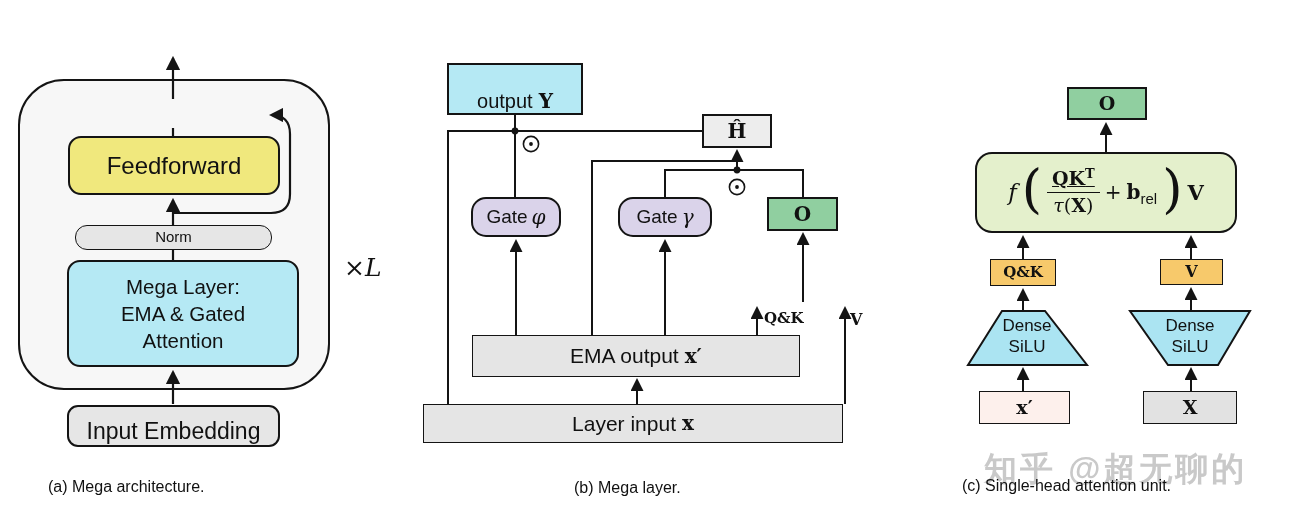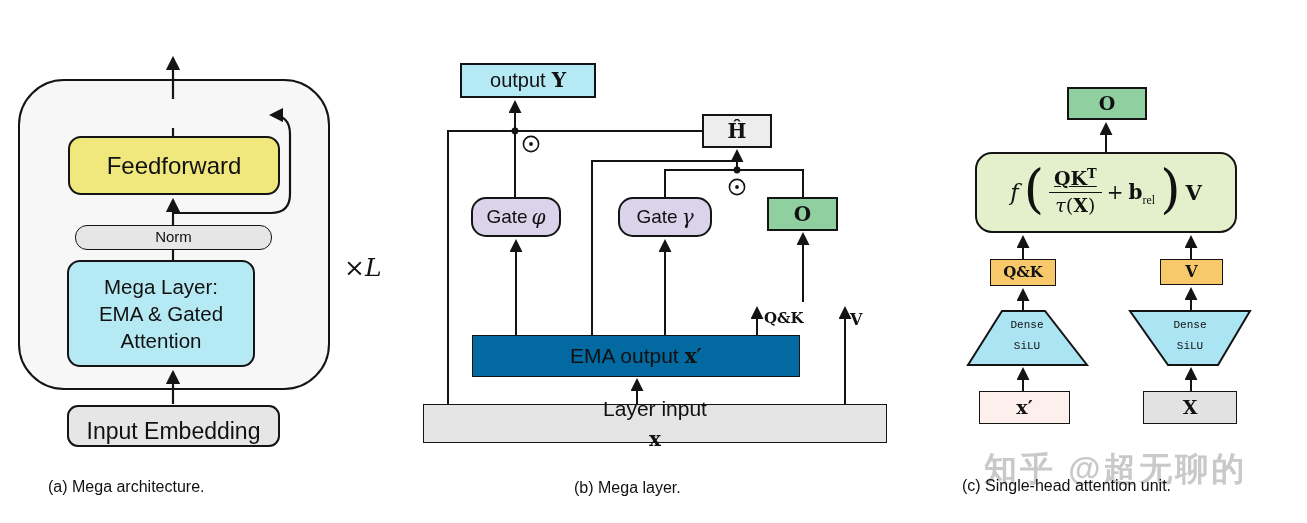--- a/index.html
+++ b/index.html
@@ -10,33 +10,33 @@
   svg.wires{position:absolute;left:0;top:0;z-index:2;pointer-events:none;}
   .box{position:absolute;box-sizing:border-box;border:2px solid #141414;display:flex;
        align-items:center;justify-content:center;gap:6px;z-index:3;text-align:center;line-height:1.22;}
   .sans{font-family:"Liberation Sans","DejaVu Sans",sans-serif;}
   .msym{font-family:"DejaVu Serif","Liberation Serif",serif;font-weight:bold;font-style:normal;}
   .mit{font-family:"DejaVu Serif","Liberation Serif",serif;font-style:italic;font-weight:normal;}
   .col{flex-direction:column;gap:0;}
   .caption{position:absolute;font-size:16px;z-index:6;white-space:nowrap;}
   .small-label{position:absolute;z-index:4;font-size:15px;white-space:nowrap;}
   .trap-label{position:absolute;z-index:3;width:110px;text-align:center;
-              font-family:Liberation Mono, monospace;font-size:11px;line-height:21px;}
+              font-family:Liberation Sans, sans-serif;font-size:17px;line-height:21px;}
   .repeat{position:absolute;left:344px;top:253px;font-size:25px;z-index:4;
           font-family:"DejaVu Serif","Liberation Serif",serif;}
   .watermark{position:absolute;left:984px;top:447px;z-index:5;font-size:33px;font-weight:bold;
              color:#c9c9c9;letter-spacing:3px;white-space:nowrap;}
   .formula{gap:5px;font-size:20px;}
   .paren{font-family:"DejaVu Serif","Liberation Serif",serif;font-size:52px;font-weight:200;
          line-height:0.8;transform:translateY(-3px);}
   .frac{display:inline-flex;flex-direction:column;align-items:center;font-size:19px;line-height:1.1;}
   .frac .num{border-bottom:1.8px solid #111;padding:0 5px 2px;text-decoration:underline;}
   .frac .den{padding-top:2px;}
   sup.sup{font-size:13px;vertical-align:super;line-height:0;}
-  sub.rel{font-family:Liberation Serif, serif;font-size:12px;line-height:0;}
+  sub.rel{font-family:Liberation Sans, sans-serif;font-size:15px;line-height:0;}
   .plus{font-family:"DejaVu Serif","Liberation Serif",serif;font-weight:normal;}
 </style>
 </head>
 <body>
 
 <div class="canvas">
 
   <div class="outer"></div>
 
   <svg class="wires" width="1307" height="523" viewBox="0 0 1307 523">
@@ -101,33 +101,33 @@
       <polygon points="1130,311 1250,311 1218,365 1168,365"></polygon>
     </g>
   </svg>
 
   <div class="box" style="left:75px;top:225px;width:197px;height:25px;background:#e6e6e6;border-width:1.6px;border-radius:12px;font-size:15px;">
     <span class="sans">Norm</span>
   </div>
   <div class="box" style="left:68px;top:136px;width:212px;height:59px;background:#f0e87d;border-radius:13px;font-size:24px;">
     <span class="sans">Feedforward</span>
   </div>
-  <div class="box col" style="left:67px;top:260px;width:188px;height:107px;background:#b5e9f4;border-radius:13px;font-size:20.5px;line-height:27px;">
+  <div class="box col" style="left:67px;top:260px;width:232px;height:107px;background:#b5e9f4;border-radius:13px;font-size:20.5px;line-height:27px;">
     <span class="sans">Mega Layer:</span>
     <span class="sans">EMA &amp; Gated</span>
     <span class="sans">Attention</span>
   </div>
   <div class="box" style="left:67px;top:405px;width:213px;height:42px;background:#e6e6e6;border-radius:11px;font-size:23px;align-items:flex-end;">
     <span class="sans">Input Embedding</span>
   </div>
   <div class="repeat">
     <span>×</span><span class="mit">L</span>
   </div>
 
-  <div class="box" style="left:460px;top:63px;width:136px;height:35px;background:#b5e9f4;font-size:20px;">
+  <div class="box" style="left:447px;top:63px;width:136px;height:52px;background:#b5e9f4;font-size:20px;align-items:flex-end;">
     <span class="sans">output</span>
     <span class="msym">Y</span>
   </div>
   <div class="box" style="left:702px;top:114px;width:70px;height:34px;background:#ededed;font-size:20px;">
     <span class="msym">Ĥ</span>
   </div>
   <div class="box" style="left:471px;top:197px;width:90px;height:40px;background:#dad3ea;border-width:2.2px;border-radius:15px;font-size:19px;gap:4px;">
     <span class="sans">Gate</span>
     <span class="mit" style="font-size:20px;">φ</span>
   </div>
@@ -137,25 +137,25 @@
   </div>
   <div class="box" style="left:767px;top:197px;width:71px;height:34px;background:#90cfa0;font-size:20px;">
     <span class="msym">O</span>
   </div>
   <div class="small-label msym" style="left:764px;top:309px;">
     <span>Q&amp;K</span>
   </div>
   <div class="small-label msym" style="left:850px;top:310px;font-size:16px;">
     <span>V</span>
   </div>
-  <div class="box" style="left:472px;top:335px;width:328px;height:42px;background:#0369a1;border-width:1.8px;font-size:21px;">
+  <div class="box" style="left:472px;top:335px;width:328px;height:42px;background:#e5e5e5;border-width:1.8px;font-size:21px;">
     <span class="sans">EMA output</span>
     <span class="msym" style="font-size:20px;">x′</span>
   </div>
-  <div class="box" style="left:423px;top:404px;width:464px;height:39px;background:#e5e5e5;border-width:1.8px;font-size:21px;flex-direction:column;">
+  <div class="box" style="left:423px;top:404px;width:420px;height:39px;background:#e5e5e5;border-width:1.8px;font-size:21px;">
     <span class="sans">Layer input</span>
     <span class="msym" style="font-size:20px;">x</span>
   </div>
 
   <div class="box" style="left:1067px;top:87px;width:80px;height:33px;background:#90cfa0;font-size:19px;">
     <span class="msym">O</span>
   </div>
   <div class="box formula" style="left:975px;top:152px;width:262px;height:81px;background:#e4f0cc;border-radius:17px;">
     <span class="mit" style="font-size:23px;">f</span>
     <span class="paren">(</span>

